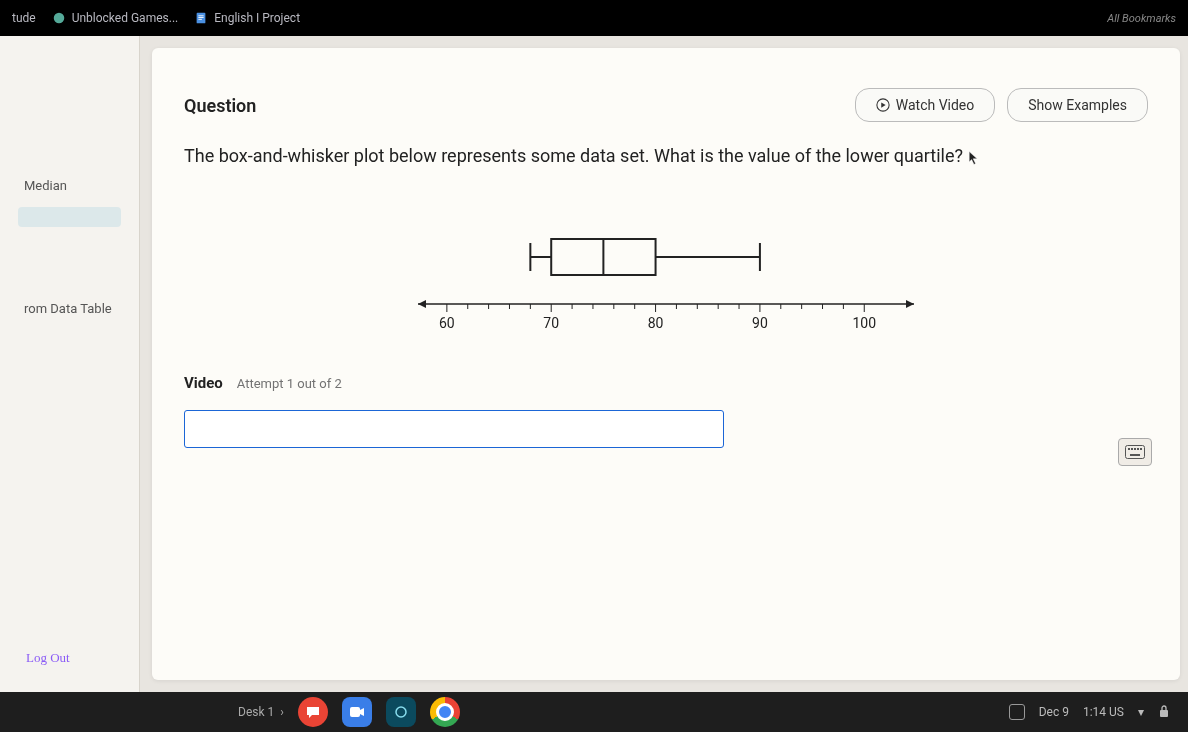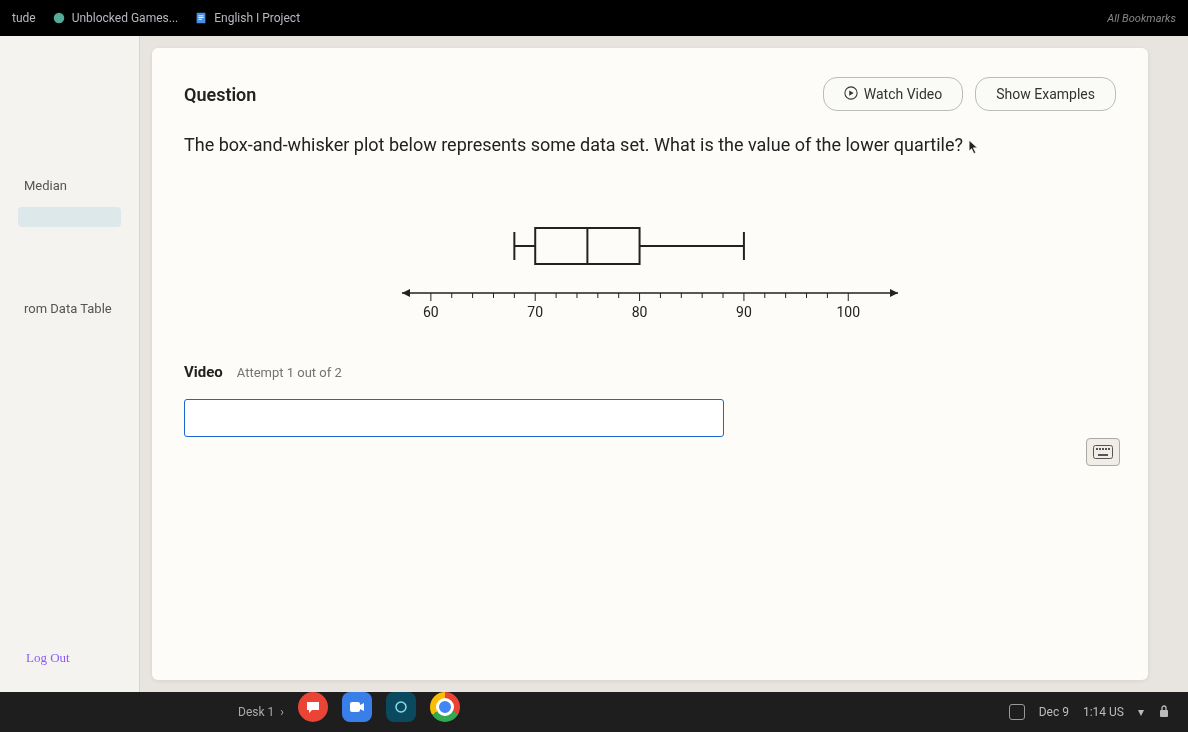--- a/index.html
+++ b/index.html
@@ -51,24 +51,24 @@
       font-size: 13px;
       color: #8b5cf6;
       cursor: pointer;
       font-family: Liberation Serif, serif;
     }
     .sidebar .section-gap { height: 60px; }
     
     .content-panel {
       flex: 1;
       background: #fdfcf8;
-      margin: 12px 40px 12px 12px;
+      margin: 12px 8px 12px 12px;
       border-radius: 6px;
       box-shadow: 0 1px 4px rgba(0,0,0,0.08);
-      padding: 29px 32px;
+      padding: 40px 32px;
       position: relative;
     }
     
     .question-header {
       display: flex;
       align-items: center;
       gap: 12px;
       margin-bottom: 20px;
     }
     .question-header h2 {
@@ -79,21 +79,21 @@
     }
     .qh-btn {
       border: 1px solid #bbb;
       background: #fafaf7;
       padding: 8px 20px;
       font-size: 14px;
       color: #333;
       cursor: pointer;
       border-radius: 14px;
       display: flex;
-      align-items: flex-start;
+      align-items: center;
       gap: 6px;
     }
     .qh-btn .play-icon { width: 14px; height: 14px; }
     
     .question-text {
       font-family: Georgia, serif;
       font-size: 18px;
       color: #222;
       line-height: 1.5;
       margin-bottom: 24px;
@@ -155,20 +155,21 @@
       align-items: center;
       justify-content: center;
       cursor: pointer;
       font-size: 14px;
     }
     
     .taskbar {
       height: 40px;
       background: #1e1e1e;
       display: flex;
+      align-items: center;
       padding: 0 18px;
       gap: 14px;
       color: #ccc;
       font-size: 12px;
     }
     .taskbar .desk-switch {
       color: #aaa;
       margin-left: 220px;
       display: flex;
       align-items: center;

